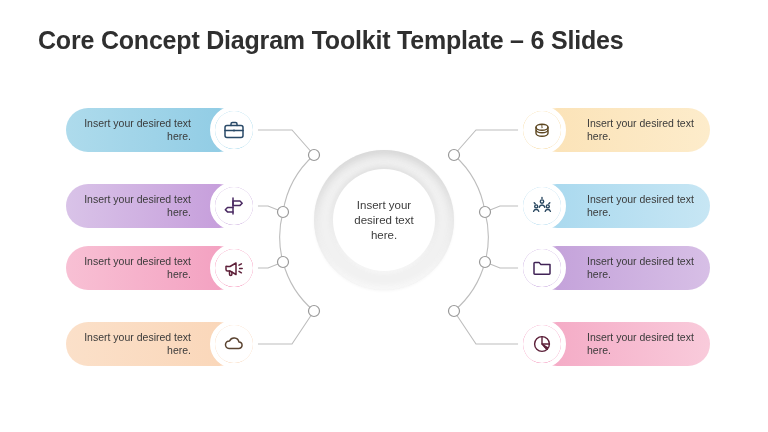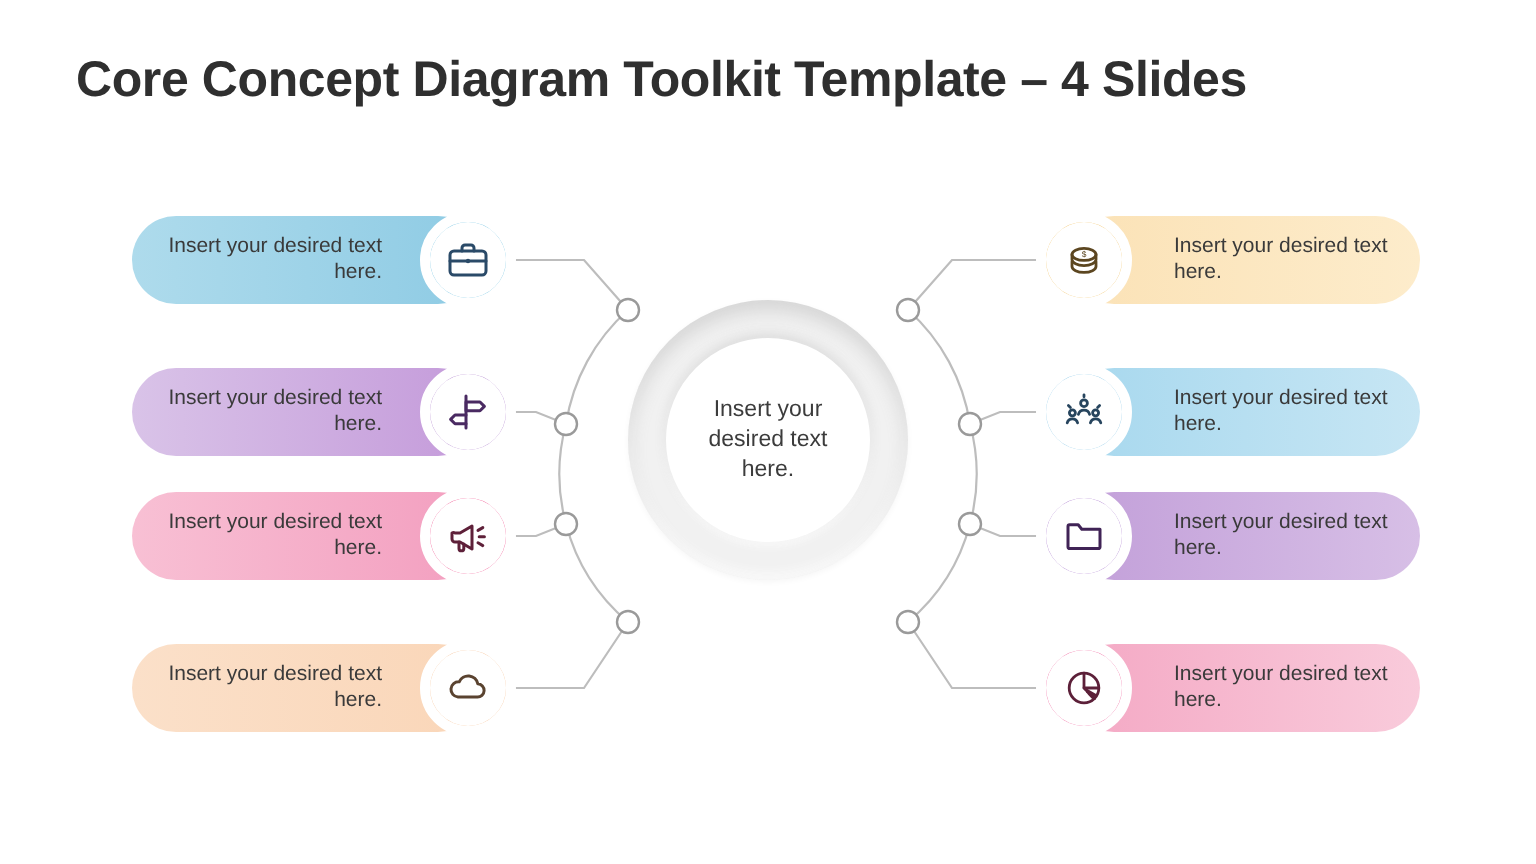--- a/index.html
+++ b/index.html
@@ -162,21 +162,21 @@
   .g-gold   { background: linear-gradient(270deg, #fdeccb 0%, #fbe2b6 100%); }
   .g-sky    { background: linear-gradient(270deg, #c7e6f4 0%, #a7d8ee 100%); }
   .g-violet { background: linear-gradient(270deg, #d7bfe6 0%, #c29fd9 100%); }
   .g-rose   { background: linear-gradient(270deg, #f9cbdb 0%, #f4a8c4 100%); }
 </style>
 </head>
 <body>
 
 <div class="slide">
 
-  <div class="title">Core Concept Diagram Toolkit Template – 4 Slides</div>
+  <div class="title">Core Concept Diagram Toolkit Template – 6 Slides</div>
 
   <svg class="connectors" viewBox="0 0 768 432" width="768" height="432">
     <g fill="none" stroke="#bdbdbd" stroke-width="1.1">
 
       <path d="M240,130 L292,130 L314,155"></path>
       <path d="M240,206 L268,206 L283,212"></path>
       <path d="M240,268 L268,268 L283,262"></path>
       <path d="M240,344 L292,344 L314,311"></path>
 
       <path d="M528,130 L476,130 L454,155"></path>

